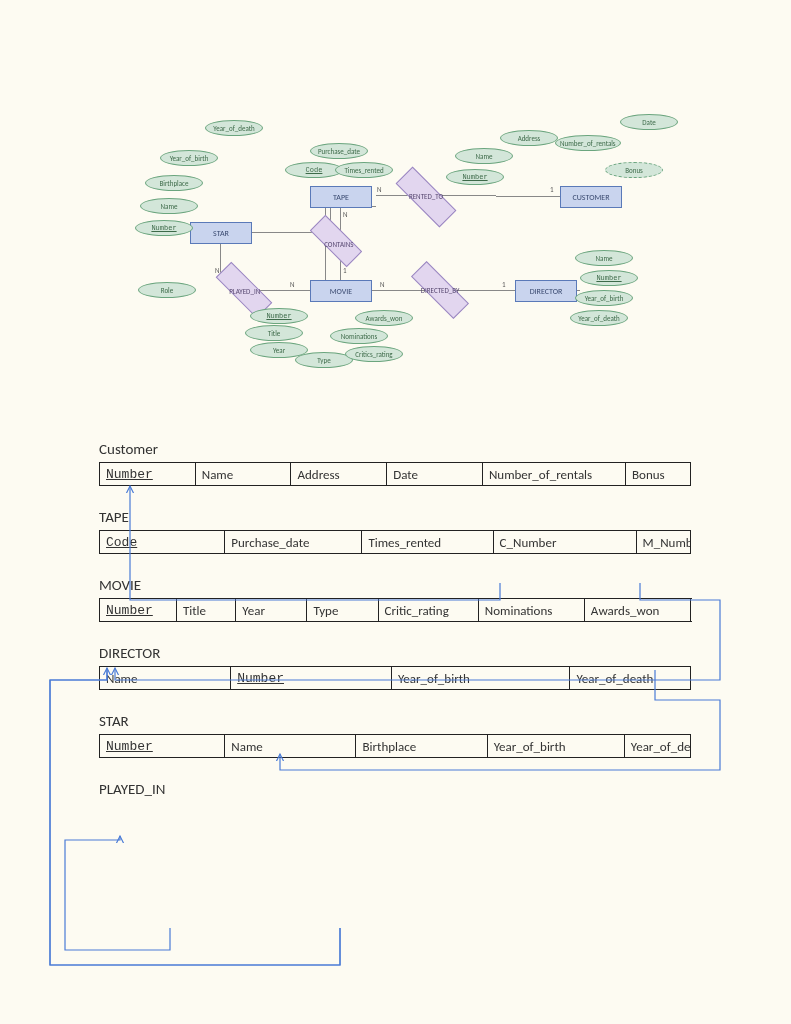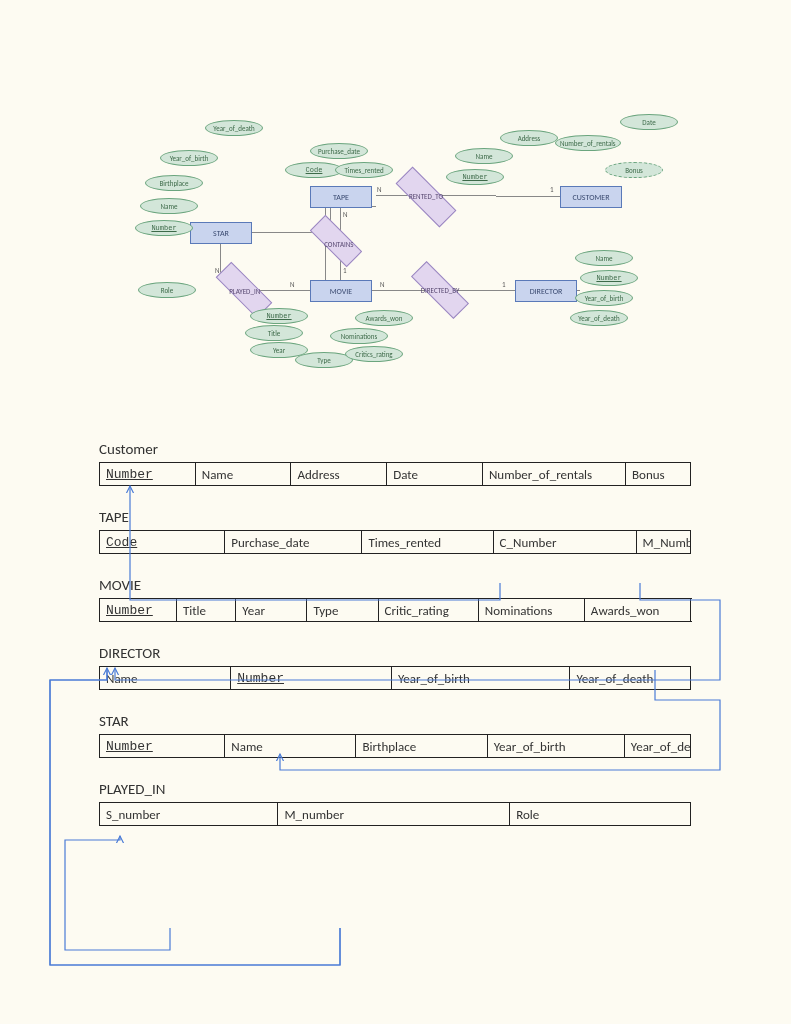--- a/index.html
+++ b/index.html
@@ -311,29 +311,20 @@
       <td style="width:20%">Birthplace</td>
       <td style="width:21%">Year_of_birth</td>
       <td>Year_of_death</td>
     </tr>
         </tbody>
       </table>
   </div>
 
   <div>
     <div class="tblname">PLAYED_IN</div>
-    <table class="sch">
-        <tbody>
-          <tr>
-      <td style="width:28%">S_number</td>
-      <td style="width:37%">M_number</td>
-      <td>Role</td>
-    </tr>
-        </tbody>
-      </table>
   </div>
 </div>
 
 <svg class="arrows">
   <defs>
     <marker id="ah" markerWidth="8" markerHeight="8" refX="6" refY="3" orient="auto">
       <path d="M0,0 L6,3 L0,6" fill="none" stroke="#4a7bd6" stroke-width="1"></path>
     </marker>
   </defs>
 

